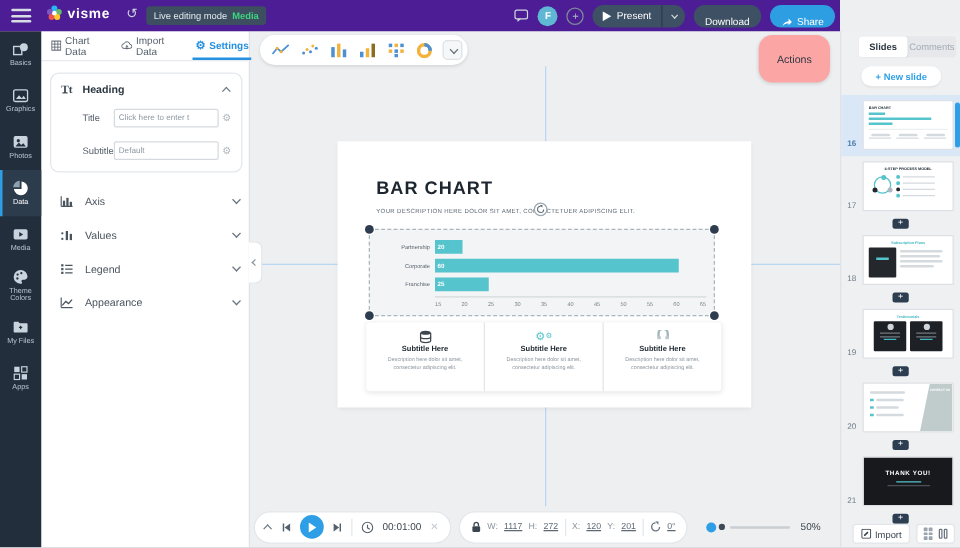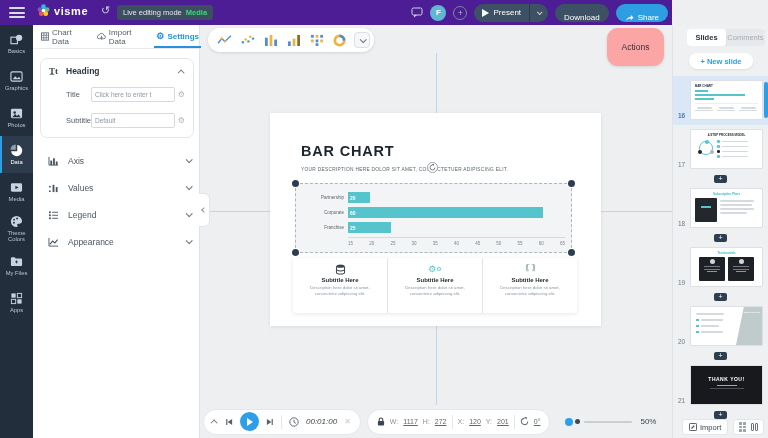--- a/index.html
+++ b/index.html
@@ -96,21 +96,21 @@
   .fdesc { font-size:4.3px; color:#8b959d; line-height:1.4; }
 
   
   .bottombar { position:absolute; left:0; bottom:0; width:472px; height:33px; display:flex; align-items:center; padding-left:3px; }
   .pill { height:26px; background:#fff; border:1px solid #e4e7ea; border-radius:13px; display:flex; align-items:center; }
   .playpill { padding:0 9px; gap:7px; }
   .chev-up { width:5px; height:5px; border-left:1.5px solid #6a7580; border-top:1.5px solid #6a7580; transform:rotate(45deg) translateY(2px); cursor:pointer; }
   .skipbtn { cursor:pointer; display:flex; }
   .playbtn { width:19px; height:19px; border-radius:50%; background:#2e9fe6; display:flex; align-items:center; justify-content:center; cursor:pointer; }
   .pdivider { width:1px; height:14px; background:#e4e7ea; }
-  .timetxt { font-size:8px; color:#3e4750;font-style:italic; }
+  .timetxt { font-size:8px; color:#3e4750; }
   .timeclose { color:#c2c8ce; font-size:8px; cursor:pointer; }
   .sizepill { margin-left:6px; padding:0 9px; gap:5px; font-size:7px; color:#8b959f; }
   .uval { text-decoration:underline; color:#5d6874; cursor:pointer; }
   .zoomwrap { margin-left:15px; display:flex; align-items:center; gap:4px; }
   .zdot { width:8px; height:8px; border-radius:50%; background:#2e9fe6; cursor:pointer; }
   .zhandle { width:5px; height:5px; border-radius:50%; background:#3d4a55; cursor:pointer; margin-left:-2px; }
   .ztrack { width:48px; height:2px; background:#c9ced3; border-radius:1px; }
   .zlabel { font-size:8px; color:#3e4750; margin-left:4px; }
 
   

